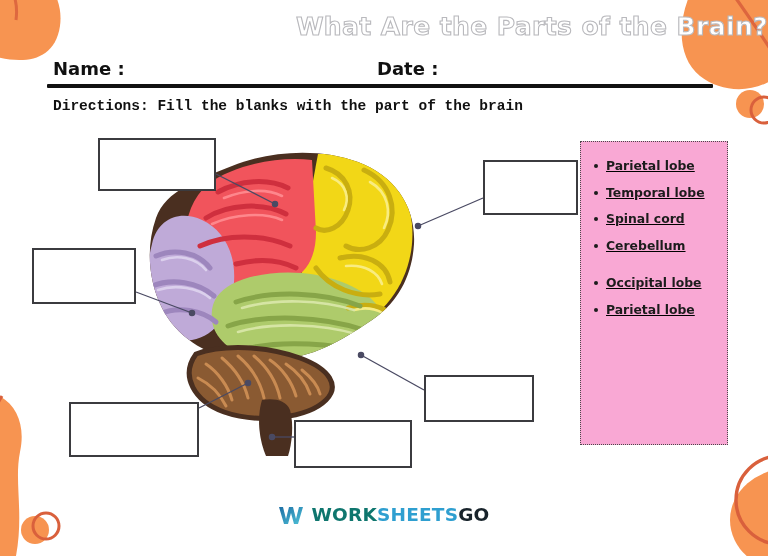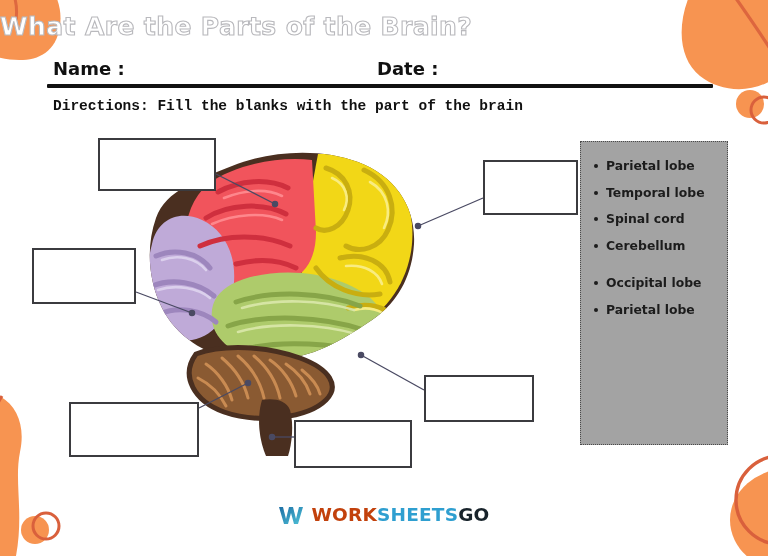--- a/index.html
+++ b/index.html
@@ -9,21 +9,21 @@
     font-family:"Liberation Sans", sans-serif;
     overflow:hidden;
     position:relative;
   }
   .page{position:absolute;inset:0;overflow:hidden;background:#fff;}
   #deco-svg{position:absolute;left:0;top:0;width:768px;height:556px;}
 
   
   .title{
     position:absolute;left:0;top:12px;width:768px;
-    text-align:left;
+    text-align:right;
     font-family:"DejaVu Sans", sans-serif;
     font-size:25px;font-weight:700;letter-spacing:.4px;
     color:#ffffff;
     -webkit-text-stroke:1.1px #b9b9bd;
     text-shadow:0 0 0 #b9b9bd;
   }
 
   
   .namerow{
     position:absolute;left:47px;top:58px;width:666px;height:24px;
@@ -49,21 +49,22 @@
     position:absolute;background:#fff;
     border:2px solid #3b3b3f;
     box-sizing:border-box;
   }
 
   
   .wordbank{
     position:absolute;left:580px;top:141px;width:148px;height:304px;
     border:1.6px dotted #4a4a4a;
     box-sizing:border-box;
-    background:#a3a3a3;
+    background:#f9a8d4;
+    text-decoration:underline;
   }
   .wb-list{
     list-style:none;margin:0;padding:16px 6px 0 12px;
   }
   .wb-item{
     position:relative;
     font-family:"DejaVu Sans", sans-serif;
     font-weight:700;font-size:12.4px;line-height:15.5px;
     color:#1c1c1c;
     padding-left:13px;
@@ -77,21 +78,21 @@
 
   
   .logo{
     position:absolute;left:0;top:504px;width:768px;
     text-align:center;
     font-family:"DejaVu Sans", sans-serif;
     font-weight:700;font-size:18.5px;letter-spacing:.2px;
     white-space:nowrap;
   }
   .logo .mark{display:inline-block;vertical-align:-4px;margin-right:7px;}
-  .logo .w1{color:#c2410c;}
+  .logo .w1{color:#0f766e;}
   .logo .w2{color:#2f9fd0;}
   .logo .w3{color:#18232b;}
 </style>
 </head>
 <body>
 
 <div class="page">
 
   <svg id="deco-svg" viewBox="0 0 768 556" xmlns="http://www.w3.org/2000/svg">
 

